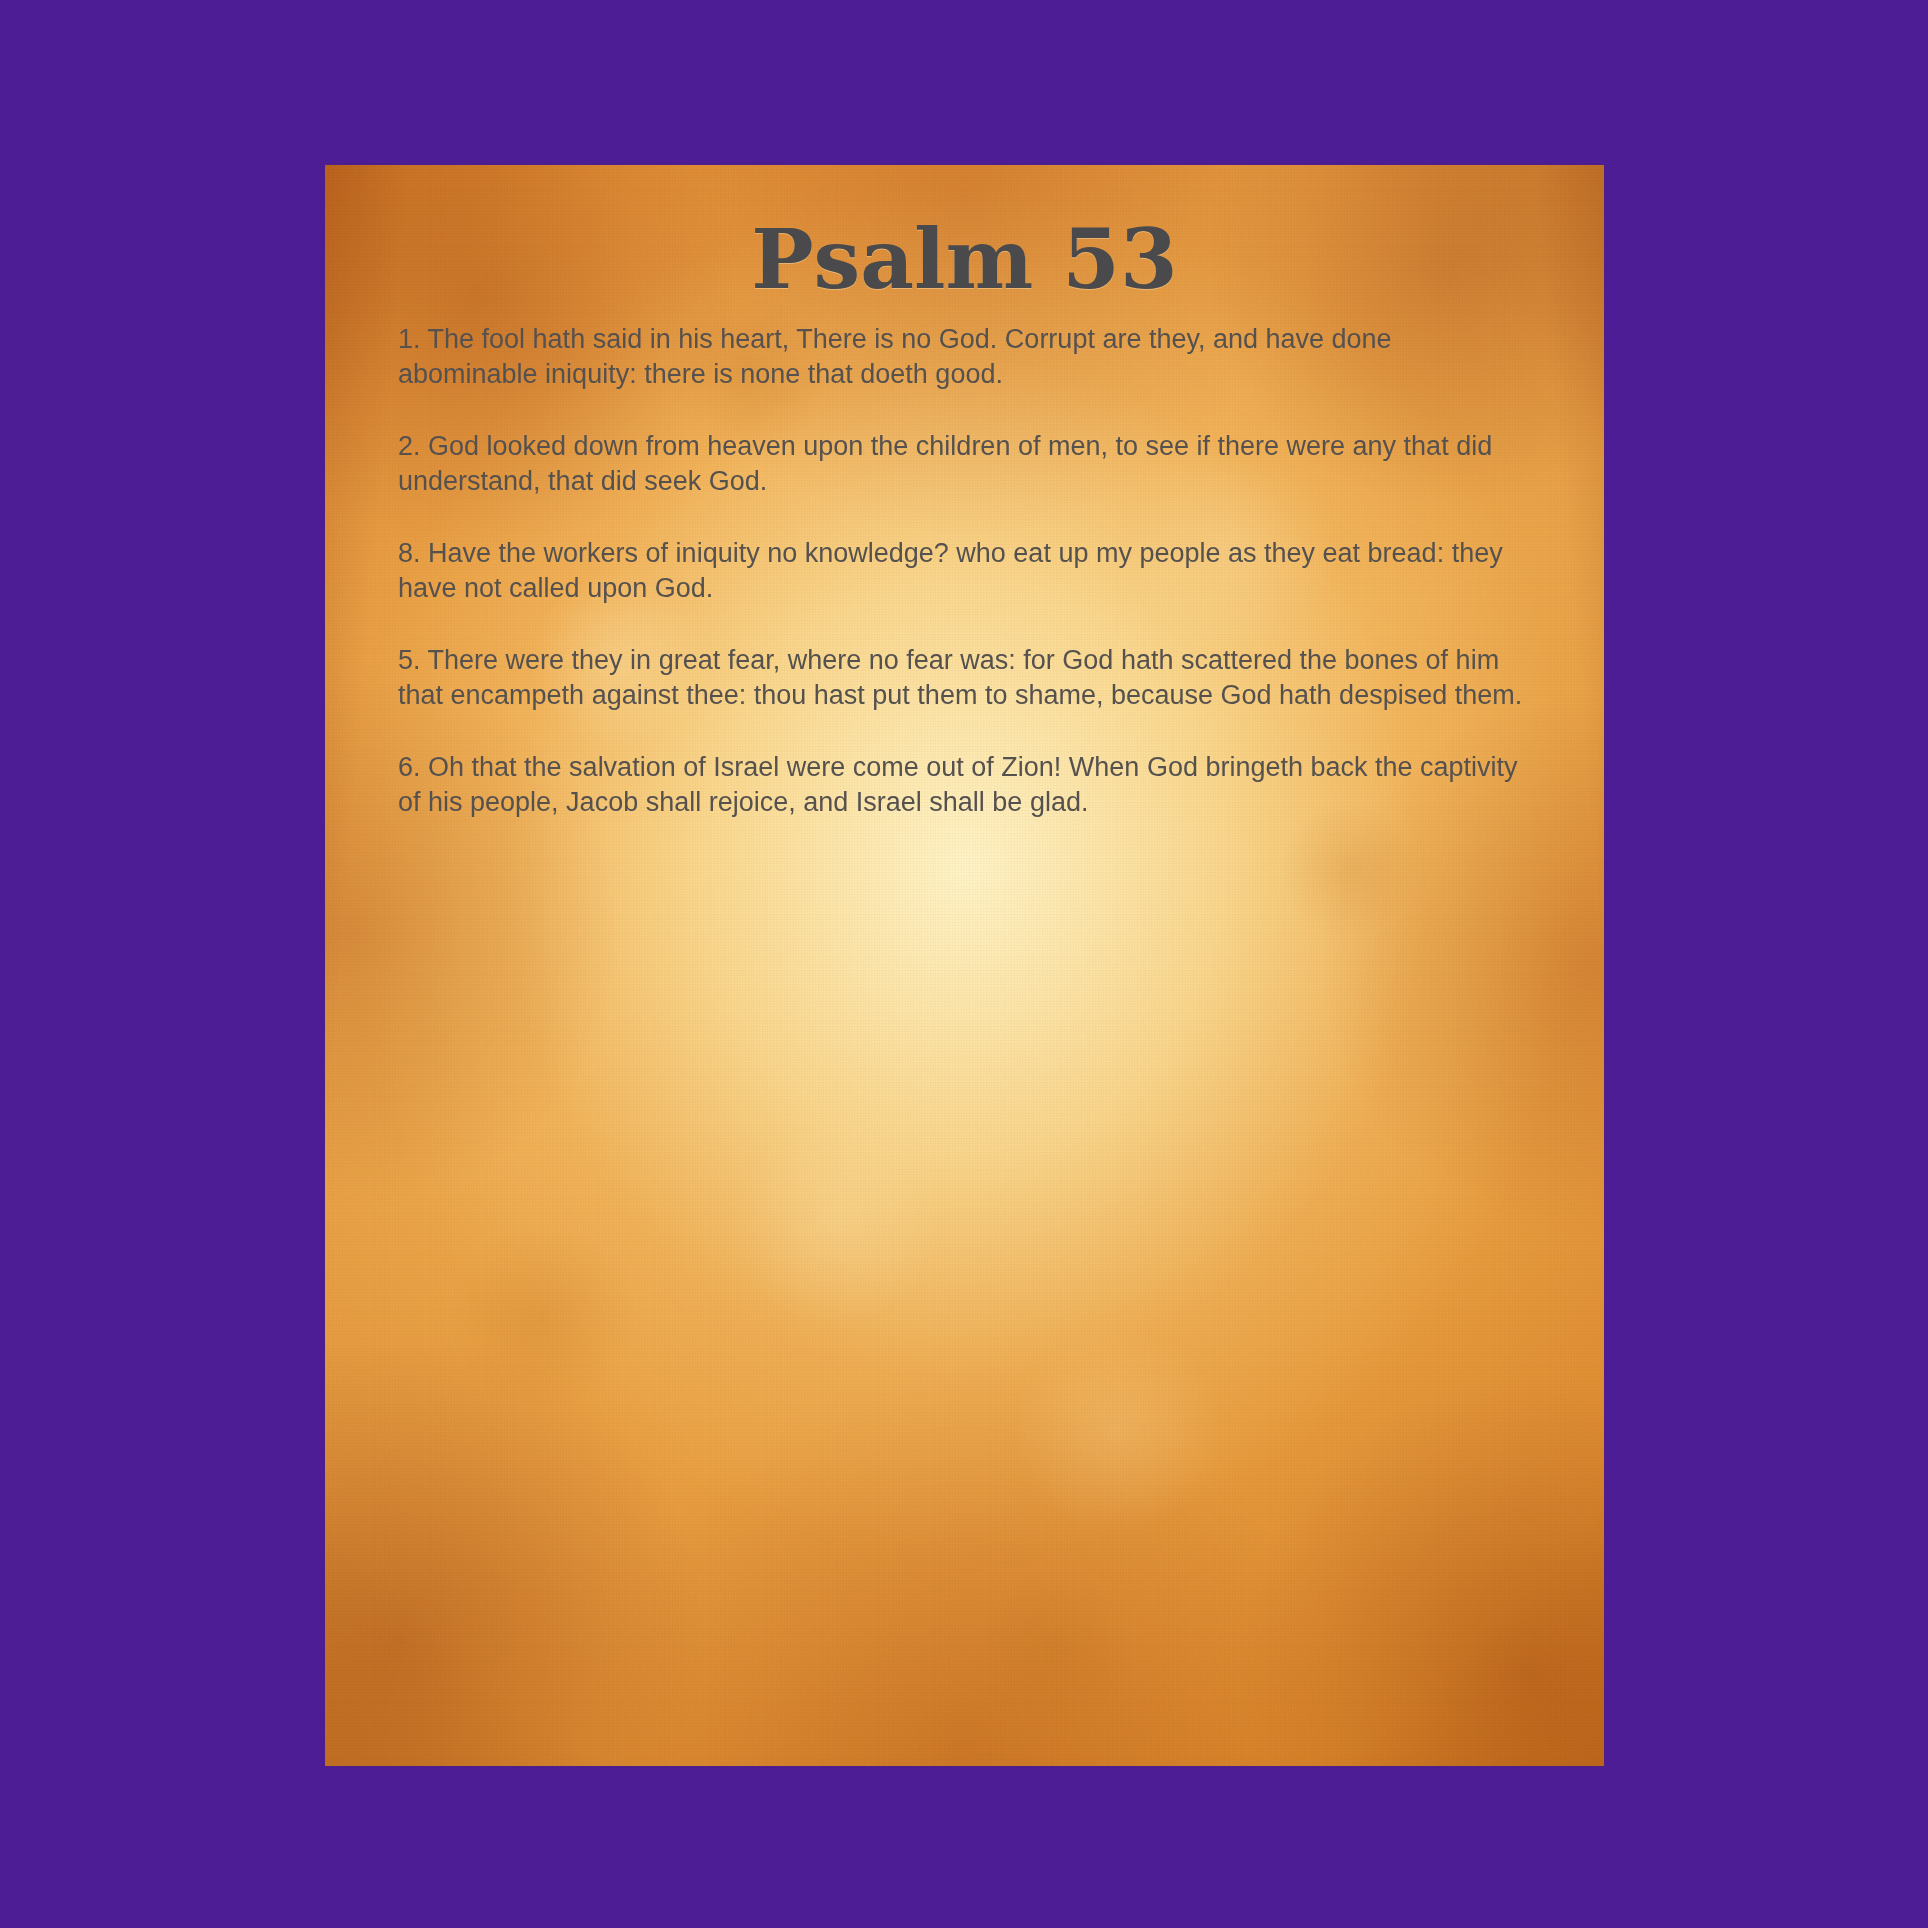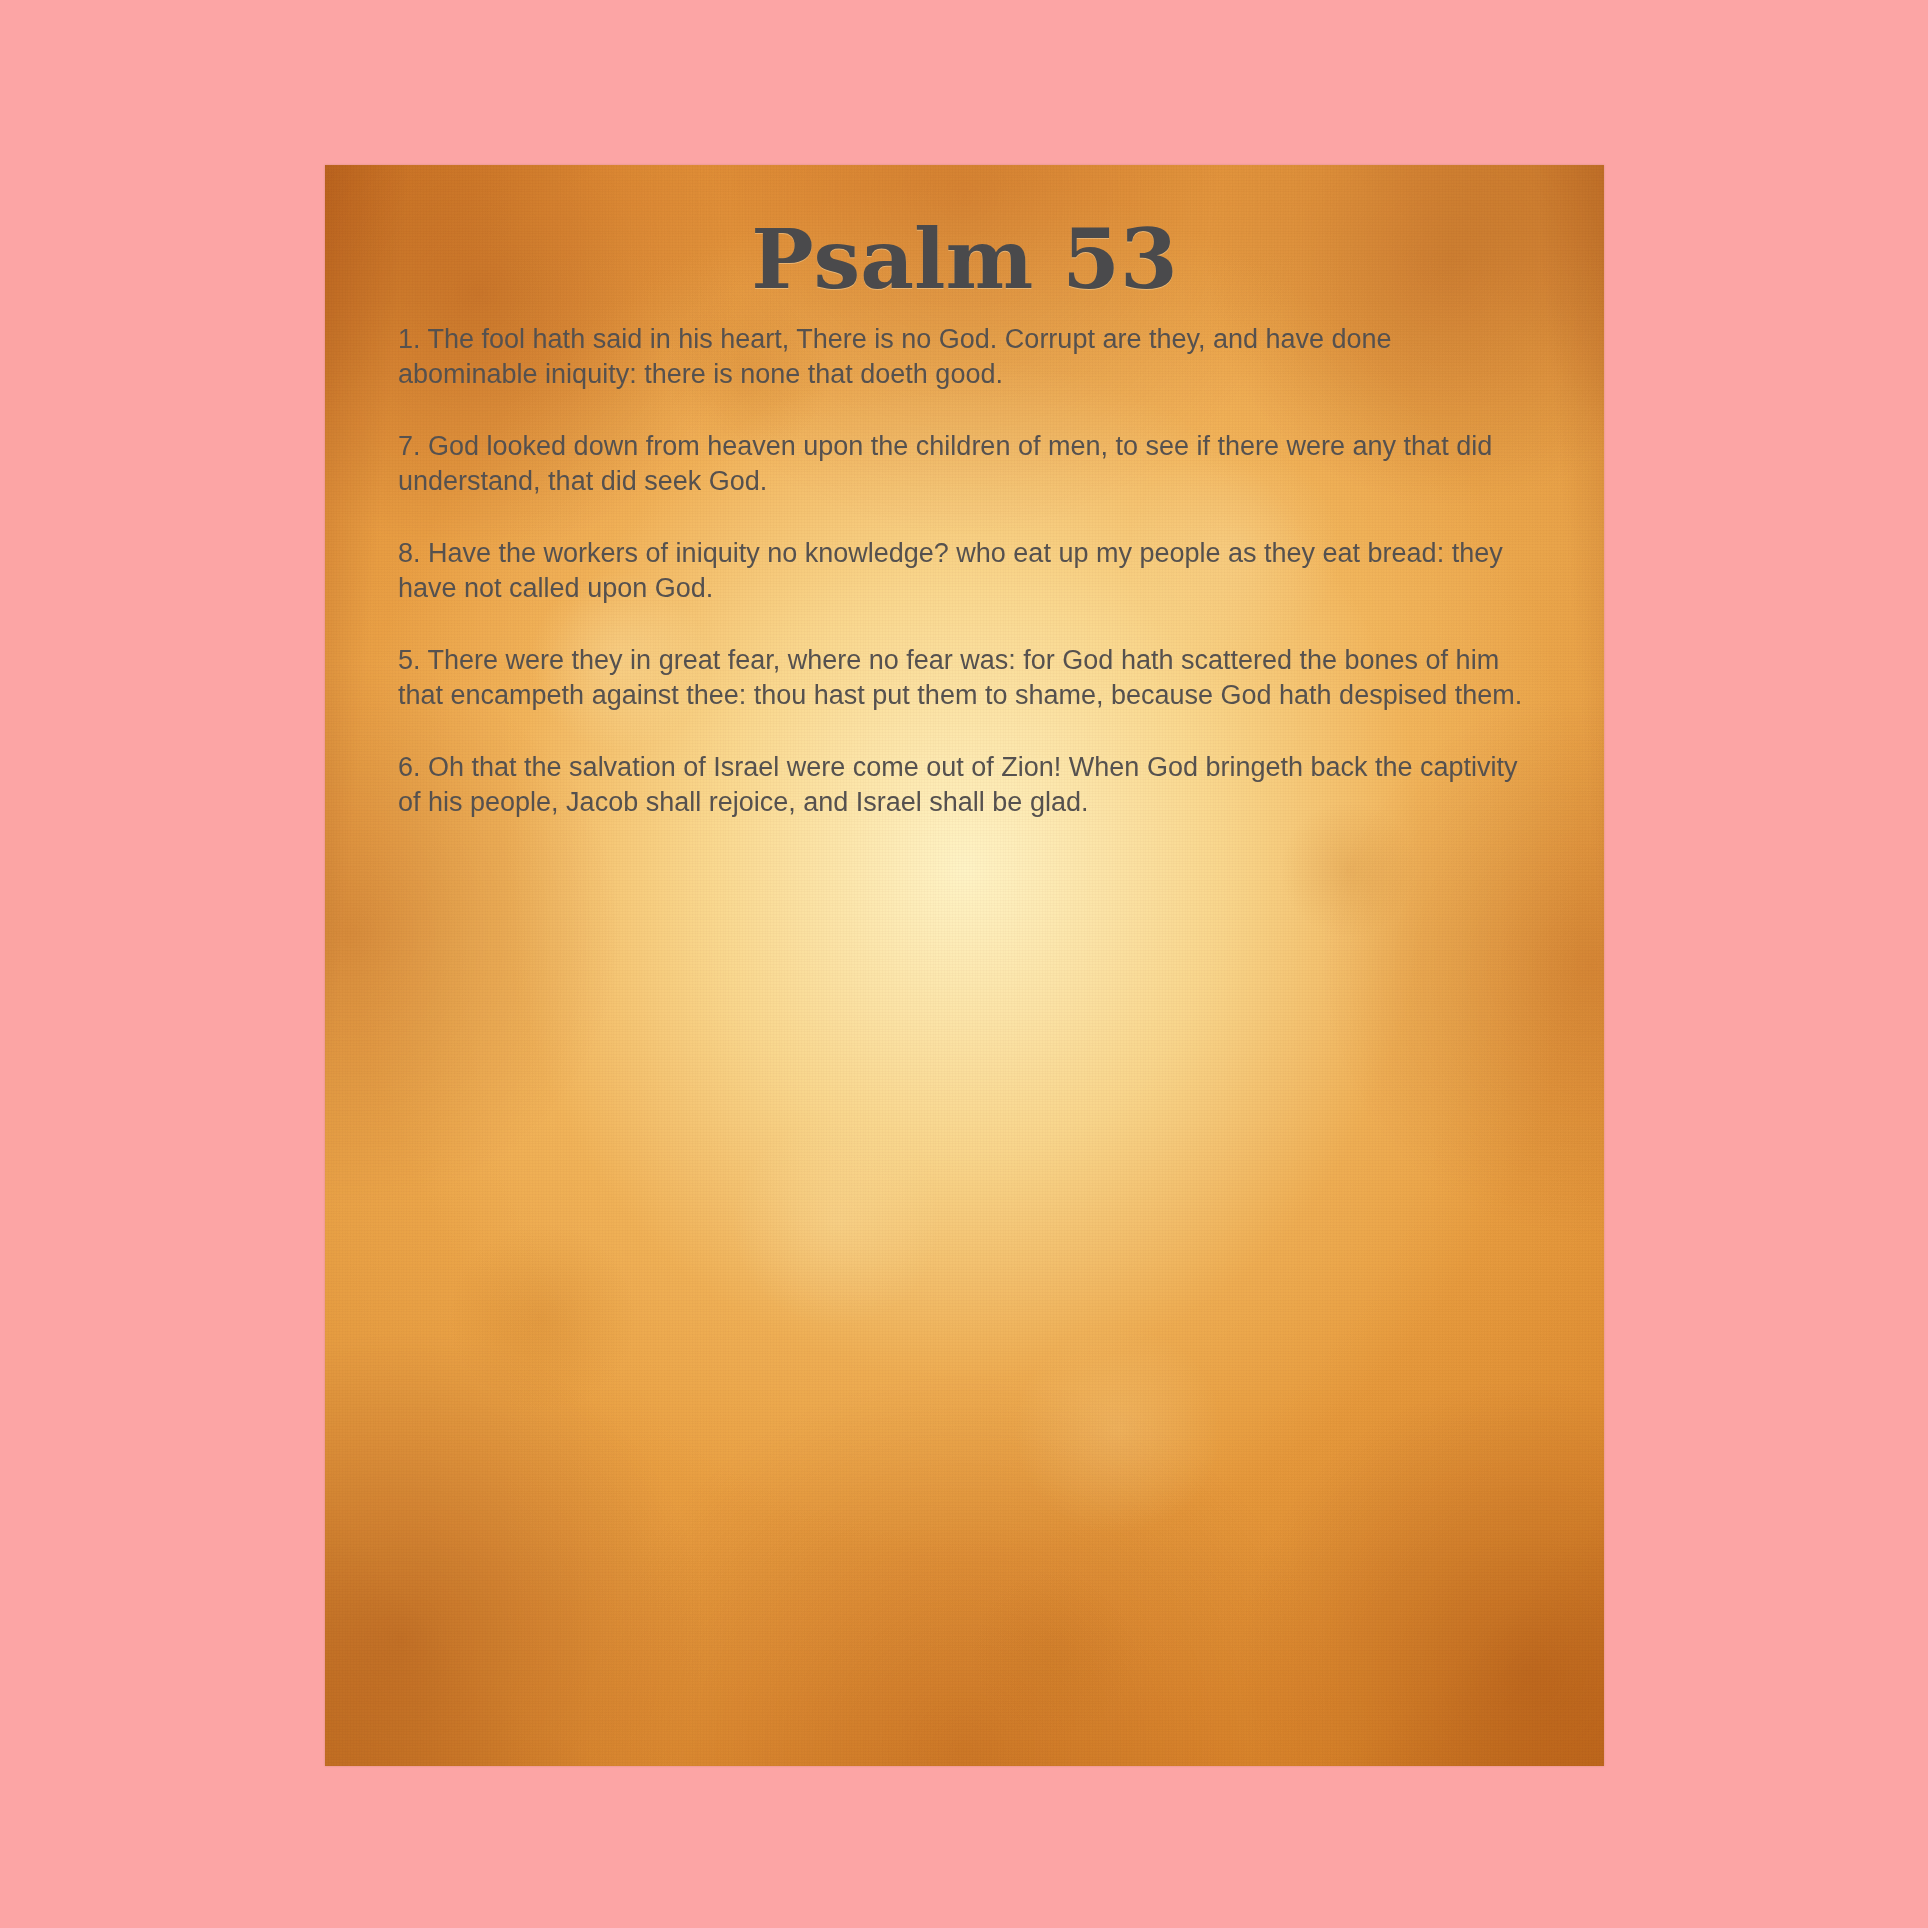--- a/index.html
+++ b/index.html
@@ -12,21 +12,21 @@
   body {
     font-family: "Liberation Serif", serif;
   }
 
   #canvas-wrap {
     position: absolute;
     left: 0;
     top: 0;
     width: 1928px;
     height: 1928px;
-    background: #fca5a5;
+    background: #4c1d95;
     overflow: hidden;
   }
 
   
   #poster {
     position: absolute;
     left: 325px;
     top: 165px;
     width: 1279px;
     height: 1601px;
@@ -134,21 +134,21 @@
     <div class="tex a"></div>
     <div class="tex b"></div>
     <div class="tex streaks"></div>
     <div class="tex grain"></div>
 
     <div id="content">
       <div id="title">Psalm 53</div>
 
       <div id="verses">
         <p class="verse">1. The fool hath said in his heart, There is no God. Corrupt are they, and have done abominable iniquity: there is none that doeth good.</p>
-        <p class="verse">7. God looked down from heaven upon the children of men, to see if there were any that did understand, that did seek God.</p>
+        <p class="verse">2. God looked down from heaven upon the children of men, to see if there were any that did understand, that did seek God.</p>
         <p class="verse">8. Have the workers of iniquity no knowledge? who eat up my people as they eat bread: they have not called upon God.</p>
         <p class="verse">5. There were they in great fear, where no fear was: for God hath scattered the bones of him that encampeth against thee: thou hast put them to shame, because God hath despised them.</p>
         <p class="verse">6. Oh that the salvation of Israel were come out of Zion! When God bringeth back the captivity of his people, Jacob shall rejoice, and Israel shall be glad.</p>
       </div>
     </div>
   </div>
 
 </div>
 
 

